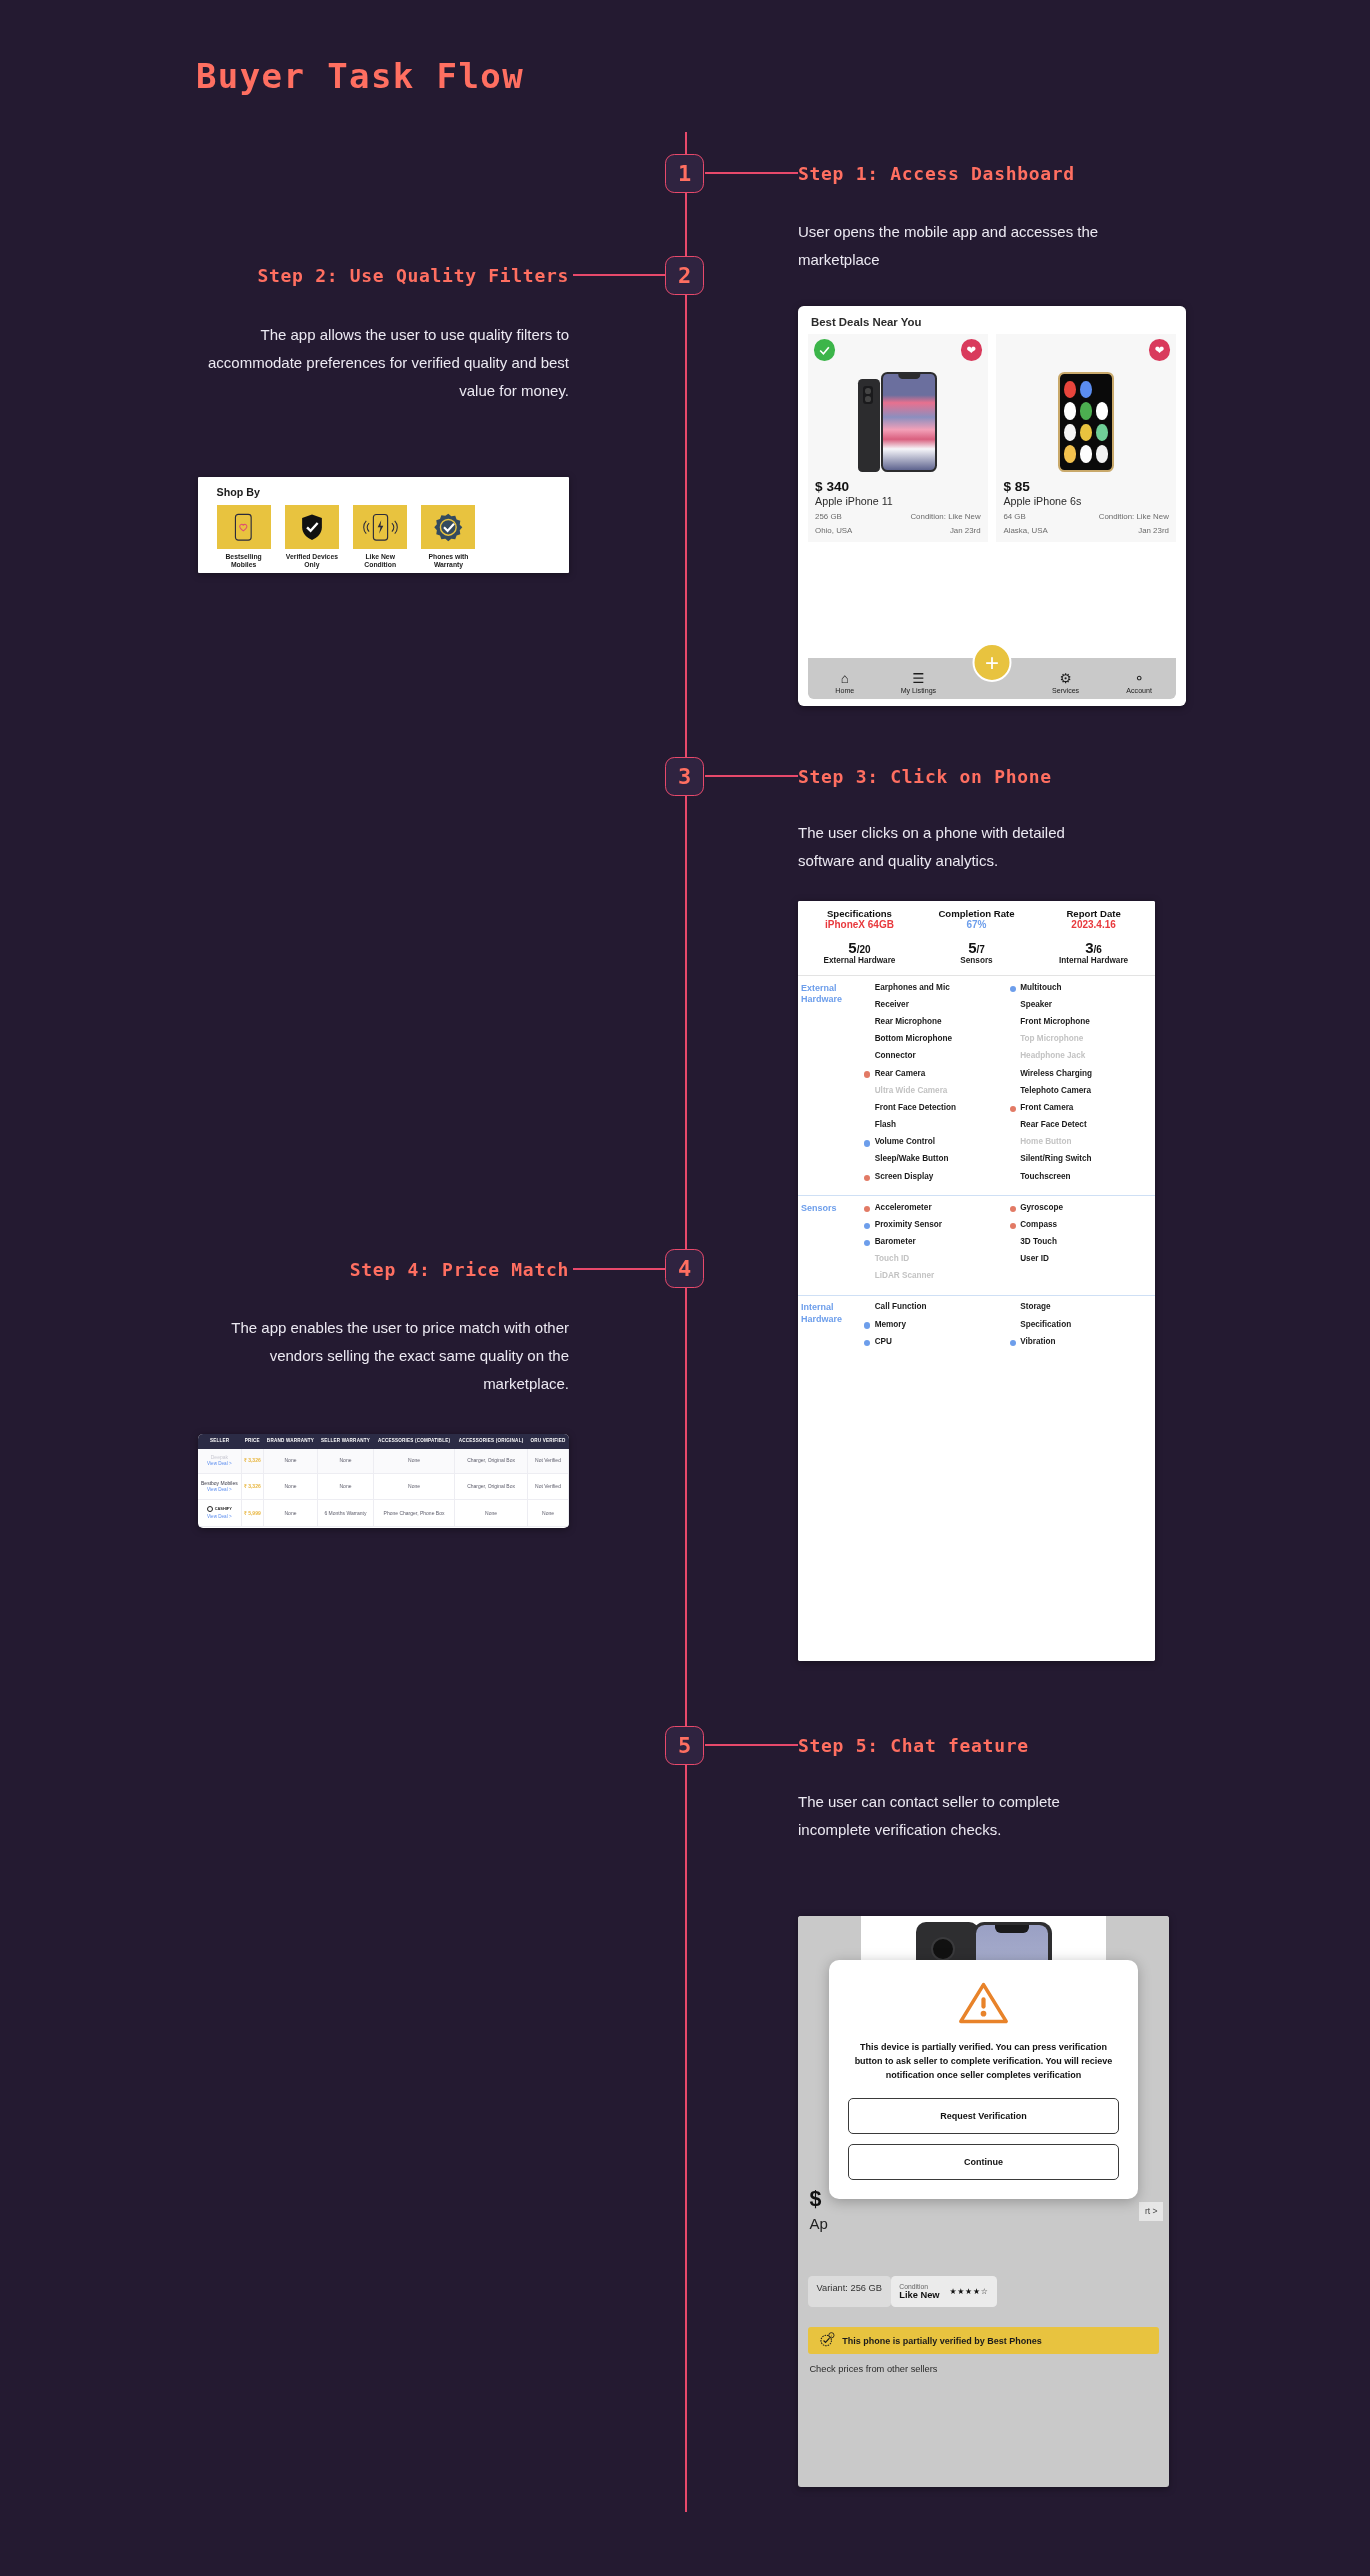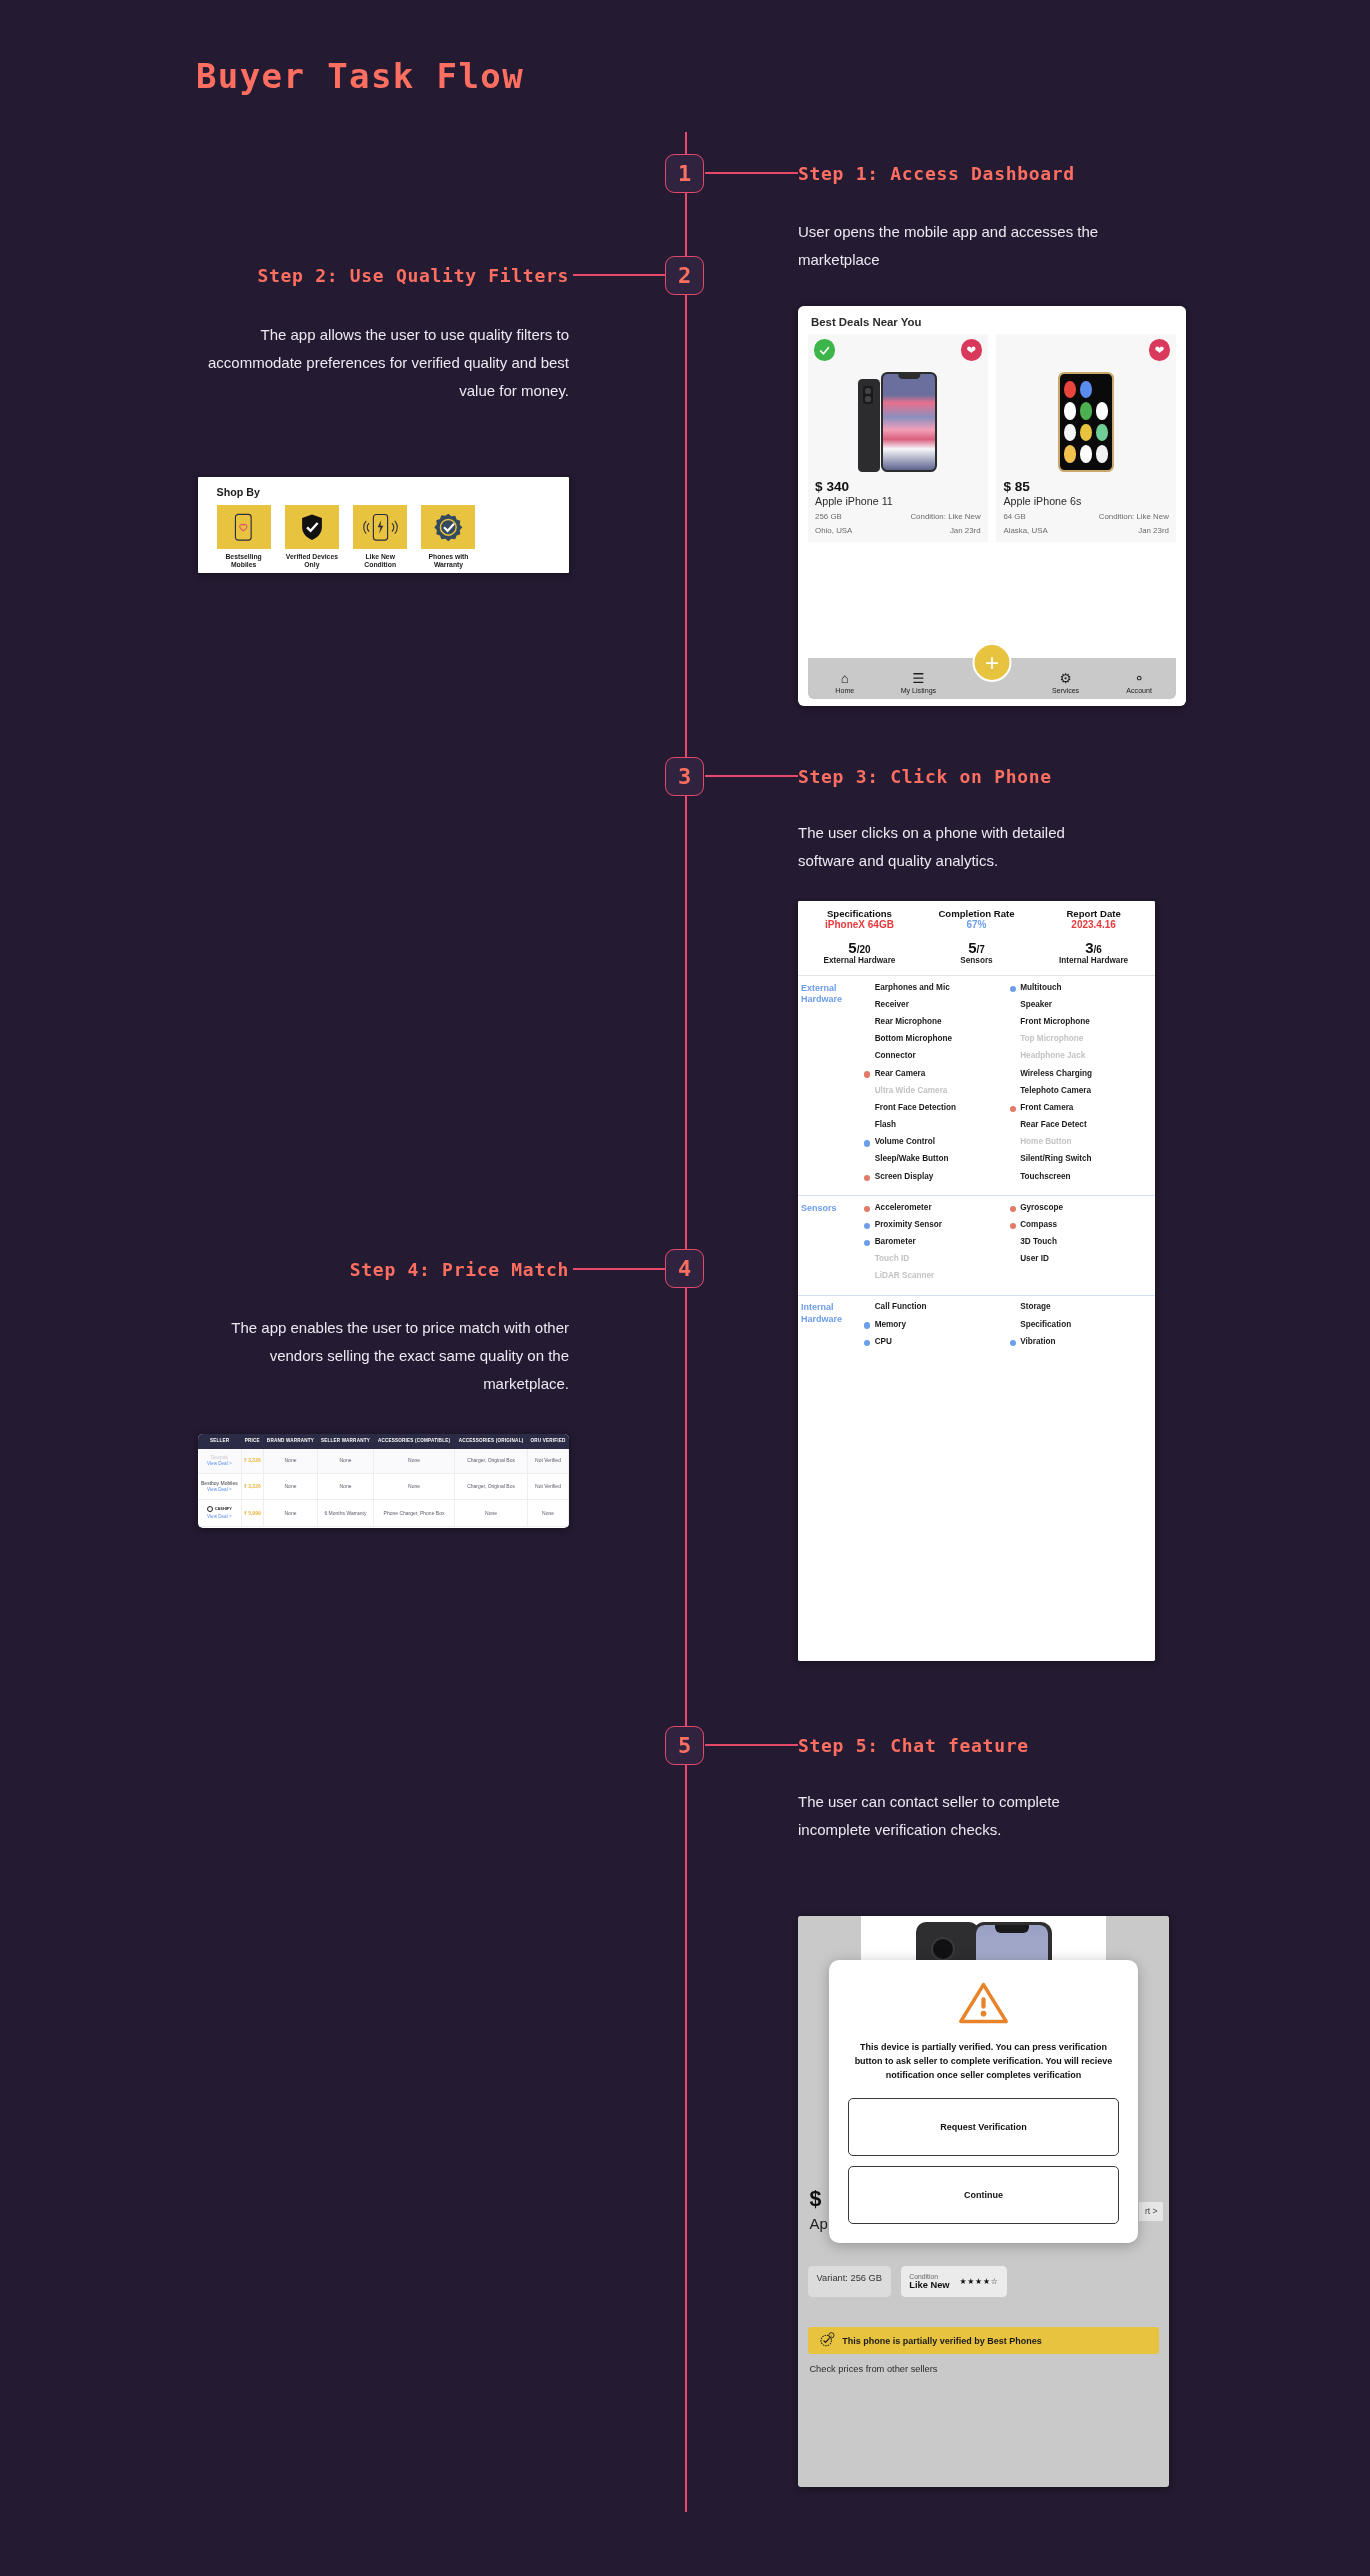--- a/index.html
+++ b/index.html
@@ -192,41 +192,41 @@
     background: linear-gradient(#9aa0c4, #b9bfd8 60%, #8e94b8);
     position: relative; overflow: hidden; }
   #shot5 .photo .front .notch { position: absolute; left: 50%;
     transform: translateX(-50%); top: 0; width: 34px; height: 7.9px;
     background: #1a1a1c; border-radius: 0 0 5.7px 5.7px; }
   .priceline { position: absolute; left: 11.4px; top: 271px; }
   .priceline .d { font-size: 21.4px; font-weight: 700; color: #111; }
   .priceline .n { font-size: 15px; color: #222; margin-top: 2.9px; }
   .cartpill { position: absolute; right: 5.7px; top: 286px; background: #e6e6e6;
     padding: 4.3px 5.7px; font-size: 8.6px; color: #444; }
-  .chips { position: absolute; left: 10px; right: 10px; top: 350px;
-    display: flex; gap: 10px; }
+  .chips { position: absolute; left: 10px; right: 10px; top: 360px;
+    display: flex; }
   .chip { background: #dcdcdc; border-radius: 4.3px; padding: 7.1px 8.6px;
     font-size: 9.3px; color: #333; }
   .chip.cond { background: #ebebeb; display: flex; align-items: center; gap: 10px; }
   .chip.cond .k { font-size: 6.8px; color: #666; }
   .chip.cond .v { font-size: 9.3px; font-weight: 700; color: #111; }
   .chip.cond .stars { font-size: 7.9px; color: #111; letter-spacing: 0.7px; }
   .verifbar { position: absolute; left: 10px; right: 10px; top: 411px;
     background: #e8c33f; border-radius: 2.9px; height: 27px; display: flex;
     align-items: center; gap: 7.1px; padding: 0 11.4px; }
   .verifbar .bt { font-size: 9px; font-weight: 700; color: #1b1b1b; }
   .checkprices { position: absolute; left: 11.4px; top: 448px; font-size: 9.3px;
     color: #2b2b2b; }
   .modal { position: absolute; left: 31px; right: 31px; top: 44px;
     background: #fff; border-radius: 10px; padding: 15.7px 18.6px 18.6px;
     text-align: center; box-shadow: 0 2.9px 13px rgba(0,0,0,.25); }
   .modal .warn { margin: 4.3px auto 13px; }
   .modal .msg { font-size: 9px; font-weight: 700; color: #111;
     line-height: 1.55; }
-  .modal .btn { display: block; width: 100%; margin-top: 10px; padding: 23px 0;
+  .modal .btn { display: block; width: 100%; margin-top: 10px; padding: 12px 0;
     border: 1.1px solid #3a3a3a; border-radius: 5px; background: #fff;
     font-size: 9px; font-weight: 700; color: #111; }
   .modal .btn:first-of-type { margin-top: 15.7px; }
 </style>
 </head>
 <body>
 
 <div class="page">
 
   <div class="title">Buyer Task Flow</div>

